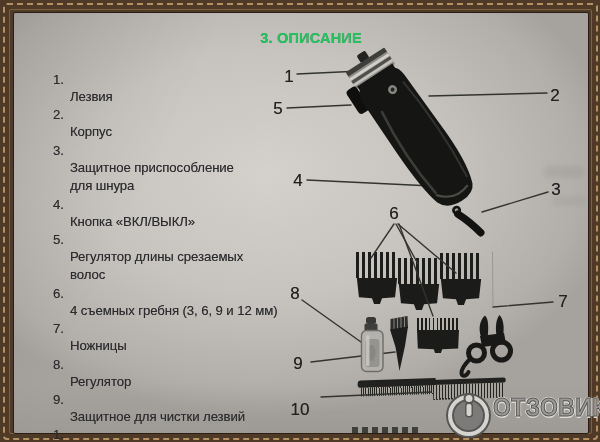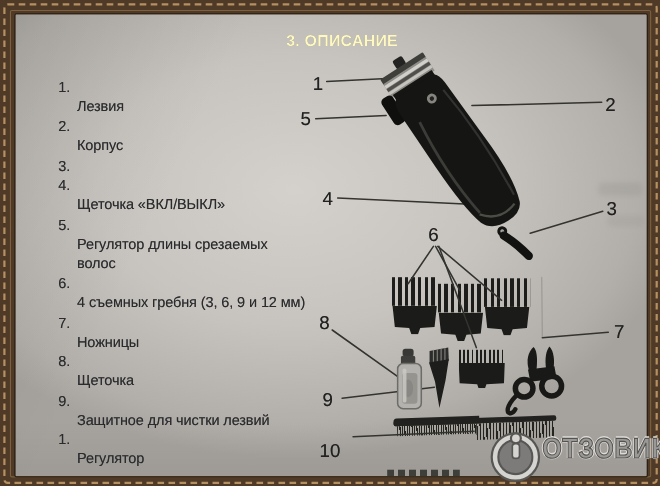--- a/index.html
+++ b/index.html
@@ -22,21 +22,21 @@
     border:1px solid #2a1e12;border-radius:2px;
   }
   .page::before{
     content:"";position:absolute;inset:0;
     background:linear-gradient(115deg, rgba(0,0,0,.07), rgba(0,0,0,0) 28%),
                linear-gradient(0deg, rgba(0,0,0,.05), rgba(0,0,0,0) 12%);
     pointer-events:none;
   }
   .title{
     position:absolute;left:231px;top:30px;width:160px;z-index:3;
-    text-align:center;font-size:14.5px;font-weight:700;color:#fef9c3;
+    text-align:center;font-size:14.5px;font-weight:700;color:#22c55e;
     letter-spacing:.2px;text-shadow:0 0 .5px rgba(35,35,37,.6);
   }
   .plist{
     position:absolute;left:53px;top:71px;width:268px;z-index:3;
     font-size:13.2px;line-height:18.4px;color:#2b2b2e;
     letter-spacing:-.1px;text-shadow:0 0 .4px rgba(43,43,46,.55);
   }
   .li{display:flex;}
   .num{flex:none;min-width:17px;}
   .txt{white-space:pre-line;margin-top:17px;}
@@ -102,41 +102,43 @@
     <div class="li">
         <span class="num">1.</span>
         <span class="txt">Лезвия</span>
       </div>
     <div class="li">
         <span class="num">2.</span>
         <span class="txt">Корпус</span>
       </div>
     <div class="li">
         <span class="num">3.</span>
+        <span class="txt">Защитное приспособление
+для шнура</span>
       </div>
     <div class="li">
         <span class="num">4.</span>
-        <span class="txt">Щеточка «ВКЛ/ВЫКЛ»</span>
+        <span class="txt">Кнопка «ВКЛ/ВЫКЛ»</span>
       </div>
     <div class="li">
         <span class="num">5.</span>
         <span class="txt">Регулятор длины срезаемых
 волос</span>
       </div>
     <div class="li">
         <span class="num">6.</span>
         <span class="txt">4 съемных гребня (3, 6, 9 и 12 мм)</span>
       </div>
     <div class="li">
         <span class="num">7.</span>
         <span class="txt">Ножницы</span>
       </div>
     <div class="li">
         <span class="num">8.</span>
-        <span class="txt">Щеточка</span>
+        <span class="txt">Регулятор</span>
       </div>
     <div class="li">
         <span class="num">9.</span>
         <span class="txt">Защитное для чистки лезвий</span>
       </div>
     <div class="li">
         <span class="num">1.</span>
         <span class="txt">Регулятор</span>
       </div>
   </div>

